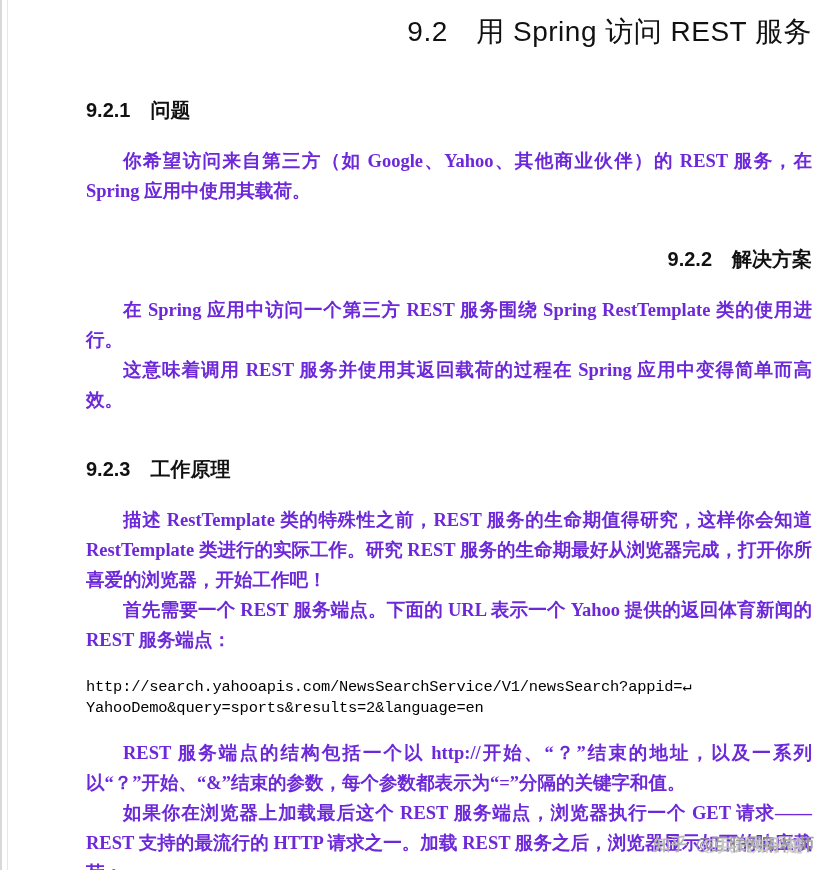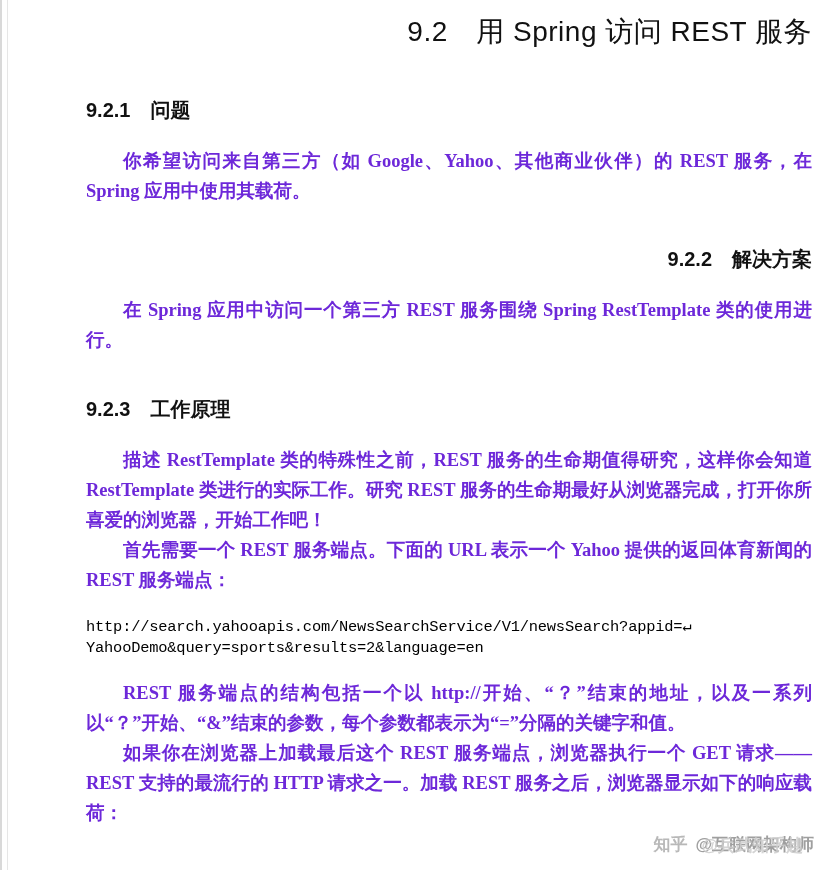--- a/index.html
+++ b/index.html
@@ -141,20 +141,21 @@
 
     <h2 class="section-heading h-921">9.2.1 问题</h2>
 
     <p class="para block-first">你希望访问来自第三方（如 Google、Yahoo、其他商业伙伴）的 REST 服务，在 Spring 应用中使用其载荷。</p>
 
     <h2 class="section-heading h-922">9.2.2 解决方案</h2>
 
     <p class="para block-first">在 Spring 应用中访问一个第三方 REST 服务围绕 Spring RestTemplate 类的使用进行。</p>
 
 
+    <p class="para">这意味着调用 REST 服务并使用其返回载荷的过程在 Spring 应用中变得简单而高效。</p>
 
     <h2 class="section-heading h-923">9.2.3 工作原理</h2>
 
     <p class="para block-first">描述 RestTemplate 类的特殊性之前，REST 服务的生命期值得研究，这样你会知道 RestTemplate 类进行的实际工作。研究 REST 服务的生命期最好从浏览器完成，打开你所喜爱的浏览器，开始工作吧！</p>
 
     <p class="para">首先需要一个 REST 服务端点。下面的 URL 表示一个 Yahoo 提供的返回体育新闻的 REST 服务端点：</p>
 
     <pre class="code-block code-url"><span class="code-line">http://search.yahooapis.com/NewsSearchService/V1/newsSearch?appid=↵</span>
 <span class="code-line">YahooDemo&amp;query=sports&amp;results=2&amp;language=en</span></pre>
 

